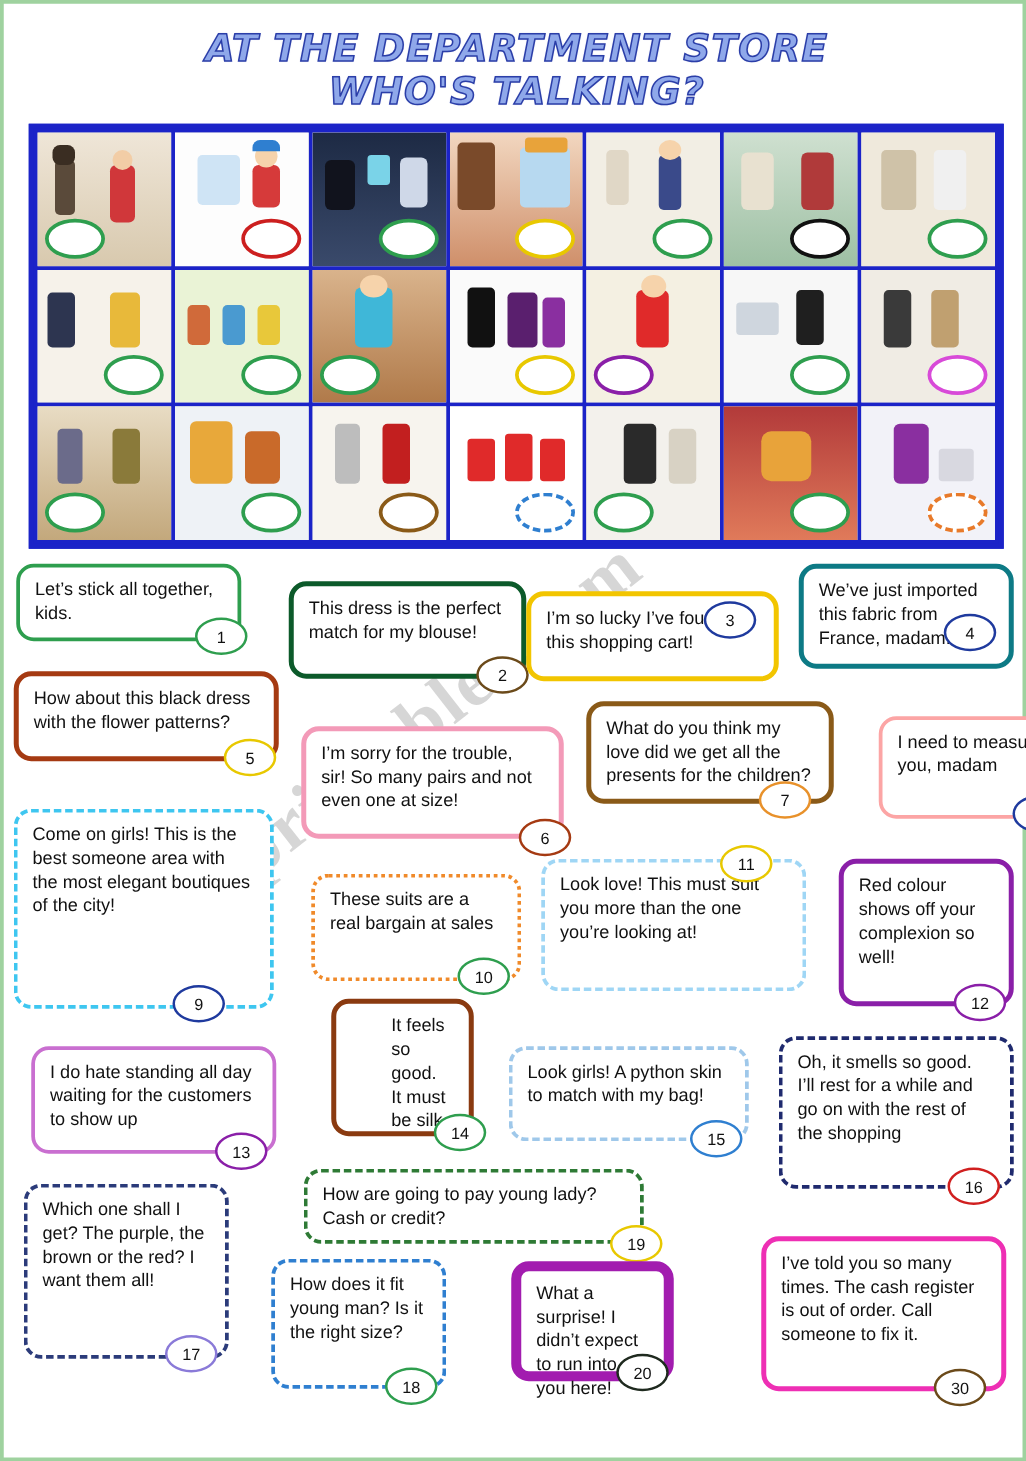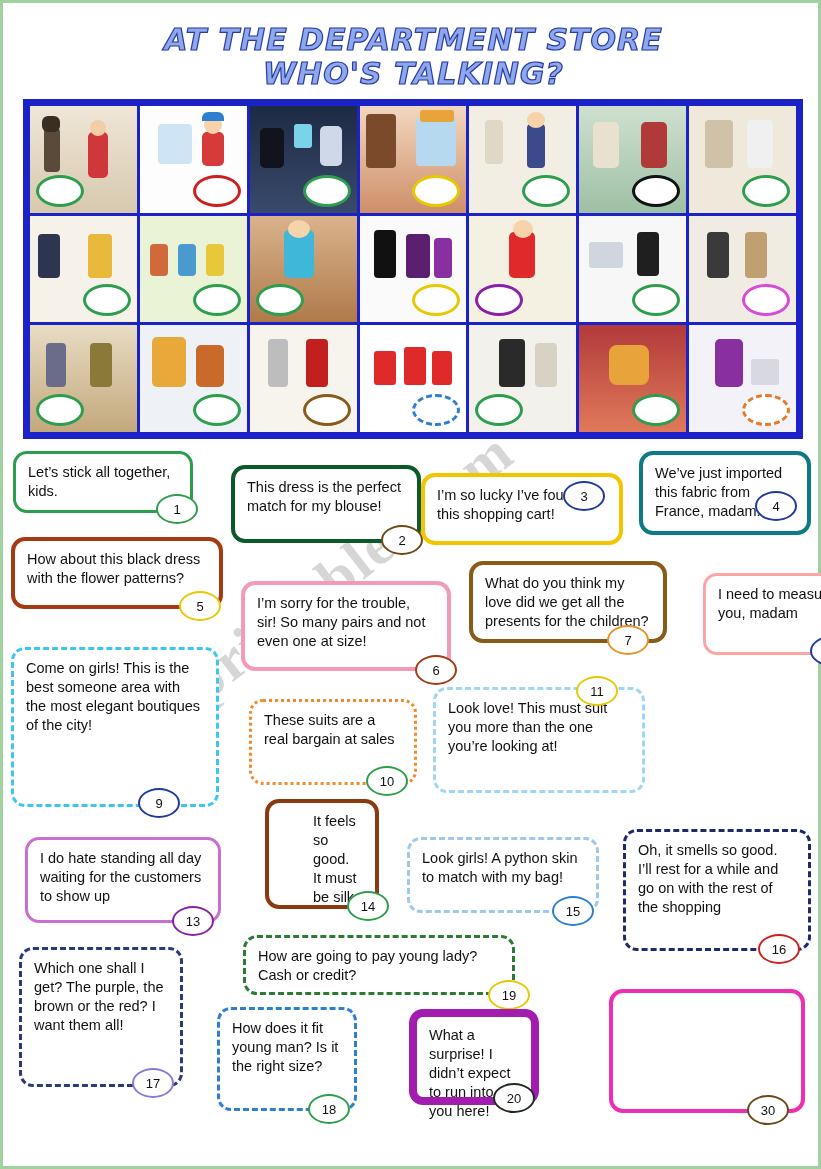--- a/index.html
+++ b/index.html
@@ -347,20 +347,24 @@
   <div class="balloon" style="left:246px; top:696px; width:168px; height:86px; border:3px dotted #f08a2a;">
     <span class="txt">These suits are a real bargain at sales</span>
     <span class="num" style="right:6px; bottom:-14px; border-color:#2e9e4e;">10</span>
   </div>
 
   <div class="balloon" style="left:430px; top:684px; width:212px; height:106px; border:3px dashed #9fd6f5;">
     <span class="txt">Look love! This must suit you more than the one you’re looking at!</span>
     <span class="num" style="right:24px; top:-14px; border-color:#e8c800;">11</span>
   </div>
 
+  <div class="balloon" style="left:668px; top:684px; width:140px; height:118px; border:4px solid #8a1fa8;">
+    <span class="txt">Red colour shows off your complexion so well!</span>
+    <span class="num" style="right:2px; bottom:-16px; border-color:#8a1fa8;">12</span>
+  </div>
 
   <div class="balloon" style="left:22px; top:834px; width:196px; height:86px; border:3px solid #c96fd0;">
     <span class="txt">I do hate standing all day waiting for the customers to show up</span>
     <span class="num" style="right:4px; bottom:-16px; border-color:#8a1fa8;">13</span>
   </div>
 
   <div class="balloon" style="left:262px; top:796px; width:114px; height:110px; border:4px solid #8a3a10;padding-left:44px;">
     <span class="txt">It feels so good. It must be silk.</span>
     <span class="num" style="right:-14px; bottom:-16px; border-color:#2e9e4e;">14</span>
   </div>
@@ -389,16 +393,17 @@
     <span class="txt">How does it fit young man? Is it the right size?</span>
     <span class="num" style="right:4px; bottom:-16px; border-color:#2e9e4e;">18</span>
   </div>
 
   <div class="balloon" style="left:406px; top:1006px; width:130px; height:96px; border:8px solid #a21caf;">
     <span class="txt">What a surprise! I didn’t expect to run into you here!</span>
     <span class="num" style="right:-4px; bottom:-16px; border-color:#1f2a1f;">20</span>
   </div>
 
   <div class="balloon" style="left:606px; top:986px; width:196px; height:124px; border:4px solid #ee2fb4;">
+    <span class="txt">I’ve told you so many times. The cash register is out of order. Call someone to fix it.</span>
     <span class="num" style="right:12px; bottom:-16px; border-color:#6b4a1a;">30</span>
   </div>
 
 </div>
 
 </body></html>

